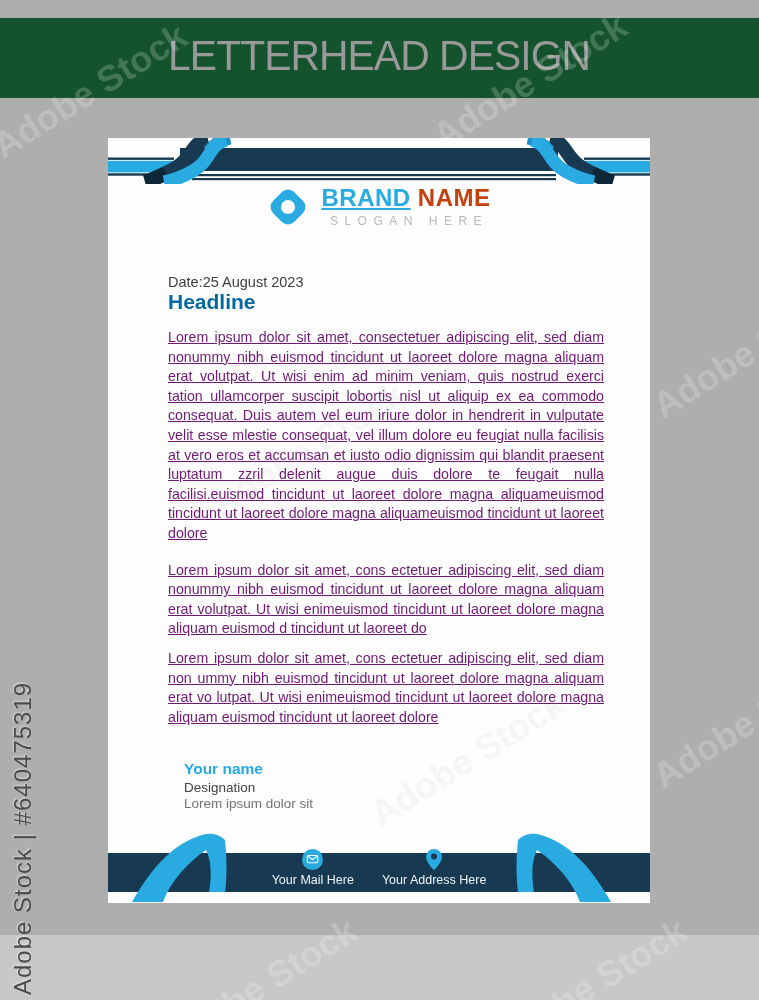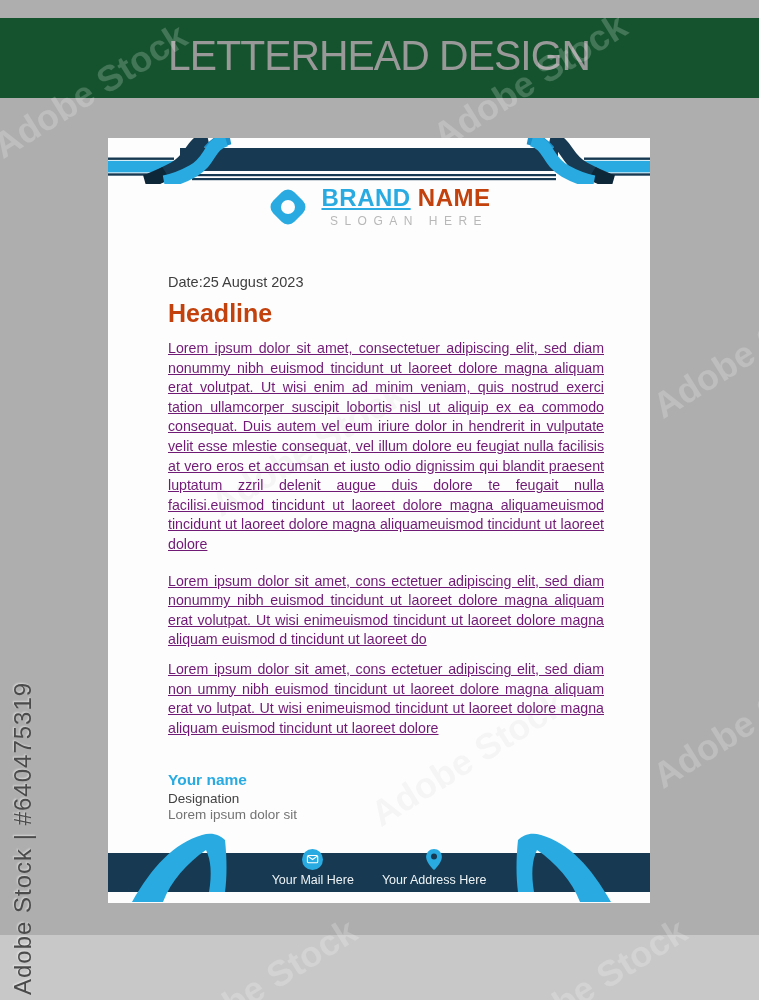--- a/index.html
+++ b/index.html
@@ -34,26 +34,26 @@
   .logo-text { display:flex; flex-direction:column; align-items:center; }
   .brand-line { font-size:24px; font-weight:700; letter-spacing:.5px; line-height:26px; white-space:nowrap; }
   .brand-primary { color:#29abe2;text-decoration:underline; }
   .brand-secondary { color:#c2410c; }
   .brand-slogan { font-size:12px; color:#b8b8b8; letter-spacing:6.5px; margin-top:3px;
                   white-space:nowrap; padding-left:6px; }
 
   
   .content { position:absolute; top:136px; left:0; width:100%; padding:0 46px 0 60px; }
   .date-line { font-size:14.5px; color:#3e3e3e; line-height:16px; }
-  .headline { margin-top:11px; font-size:25px; font-weight:700; color:#c2410c; line-height:24px; }
+  .headline { font-size:21px; font-weight:700; color:#0369a1; line-height:24px; }
   .para { margin-top:14px; font-size:14.2px; line-height:19.6px; color:#701a75;
           text-align:justify;text-decoration:underline; }
   .para + .para { margin-top:17px; }
   .para:last-of-type { margin-top:10px; }
-  .signature { margin-top:33px; }
+  .signature { margin-top:33px;margin-left:16px; }
   .sig-name { font-size:15.5px; font-weight:700; color:#29abe2; line-height:18px; }
   .sig-designation { font-size:13.5px; color:#424242; line-height:16px; margin-top:2px; }
   .sig-note { font-size:13.5px; color:#737373; line-height:16px; }
 
   
   .footer-contacts { position:absolute; bottom:16px; left:0; width:100%;
                      display:flex; justify-content:center; align-items:flex-end; gap:28px; }
   .contact-item { display:flex; flex-direction:column; align-items:center; }
   .contact-icon { height:21px; display:flex; align-items:center; justify-content:center; }
   .contact-label { margin-top:3px; font-size:12.5px; color:#eef3f6; white-space:nowrap; }

